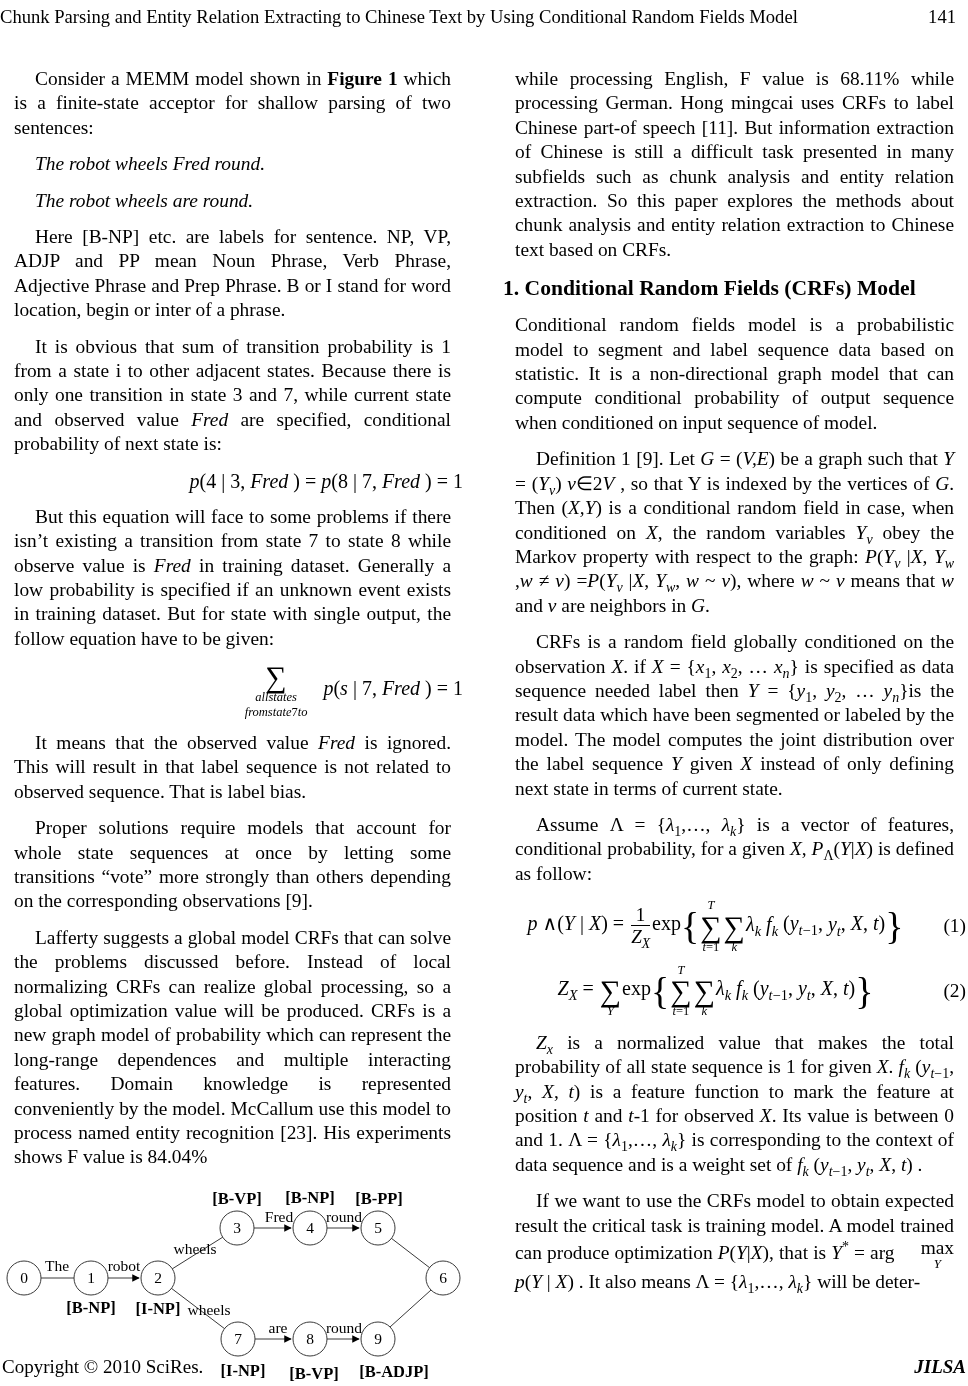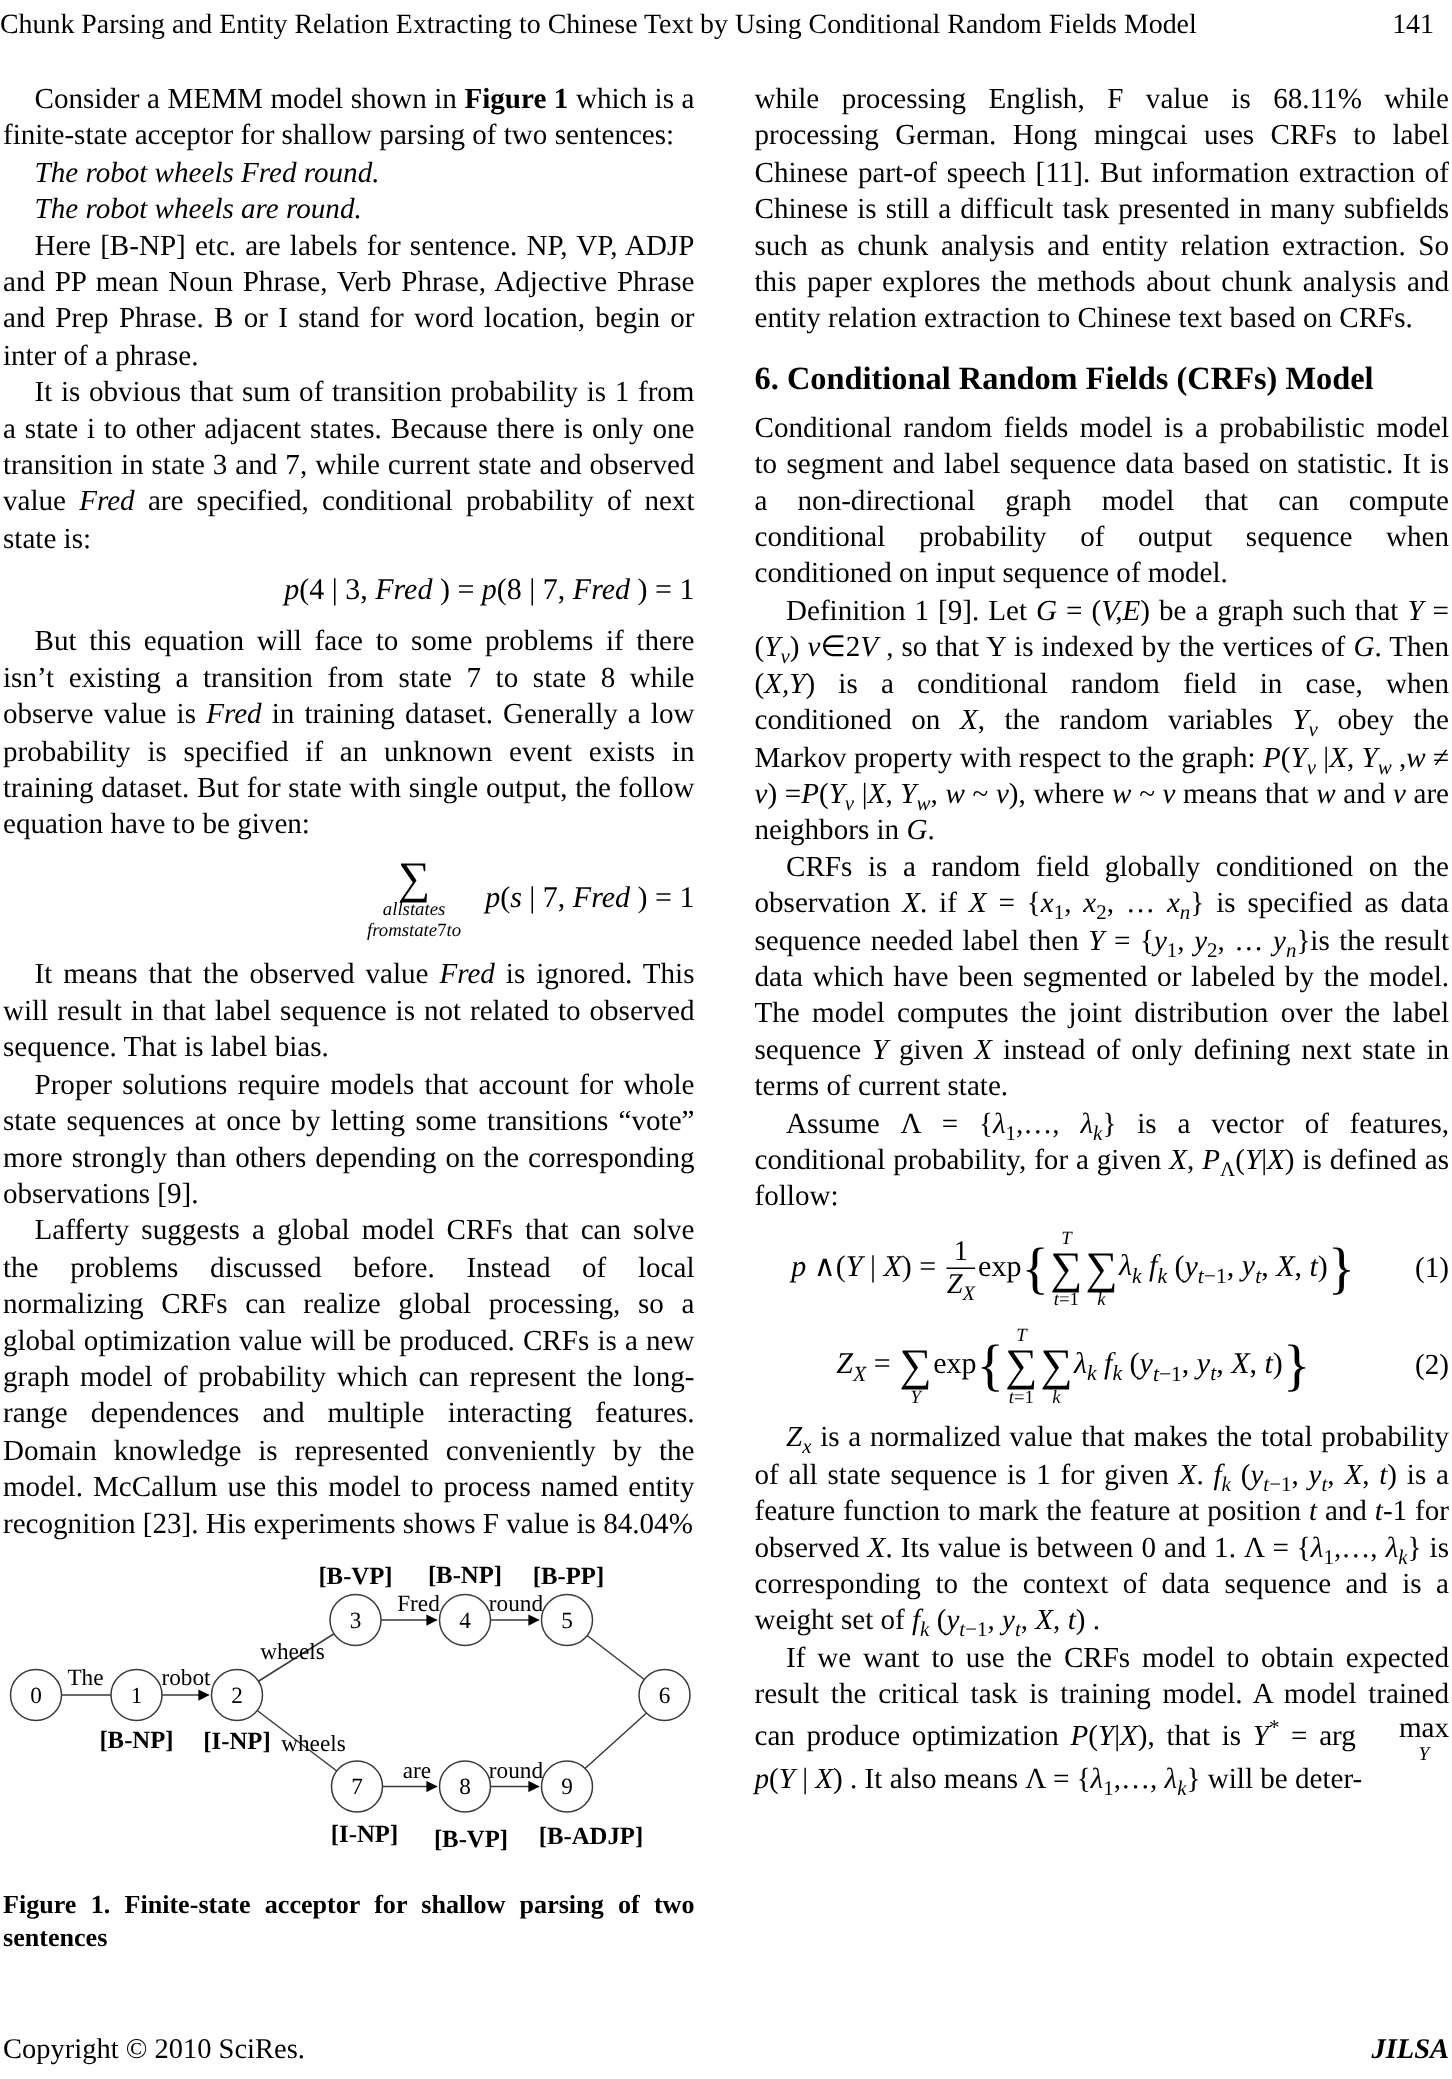--- a/index.html
+++ b/index.html
@@ -6,21 +6,21 @@
   #page{position:relative;width:968px;height:1386px;background:#ffffff;color:#000;
         font-family:"Liberation Serif", serif;overflow:hidden;}
   
   .hdr{position:absolute;top:6px;left:0;width:968px;height:30px;font-size:18.6px;}
   .hdr-title{position:absolute;left:0;right:0;text-align:left;}
   .hdr-page{position:absolute;right:12px;top:0;margin-left:12px;}
   
   .col{position:absolute;top:55px;font-size:19.4px;line-height:24.4px;text-align:justify;}
   .col-left{left:2px;width:461px;}
   .col-right{left:503px;width:463px;}
-  p{margin:0;}
+  p{margin:12px;}
   p.ind{text-indent:21px;}
   
   .eq{text-align:right;margin:9px 0 11px 0;font-size:20px;line-height:1.2;}
   .eq-row{display:flex;align-items:center;margin:7px 0 9px 0;font-size:20px;line-height:1.1;}
   .eq-row .eq-body{flex:1;text-align:center;}
   .eq-row .eq-num{width:38px;text-align:right;font-size:19.4px;}
   .frac{display:inline-block;vertical-align:middle;text-align:center;font-size:19px;line-height:1.05;margin:0 2px;}
   .frac .num{display:block;border-bottom:1.2px solid #000;padding:0 4px;}
   .frac .den{display:block;padding-top:1px;}
   .sum{display:inline-flex;flex-direction:column;align-items:center;vertical-align:middle;line-height:1;margin:0 1px;}
@@ -138,21 +138,21 @@
           <text class="fsm-state" x="312" y="197">[B-VP]</text>
           <text class="fsm-state" x="392" y="195">[B-ADJP]</text>
         </g>
       </svg>
       <div class="fig-cap">Figure 1. Finite-state acceptor for shallow parsing of two sentences</div>
     </div>
   </div>
 
   <div class="col col-right">
     <p>while processing English, F value is 68.11% while processing German. Hong mingcai uses CRFs to label Chinese part-of speech [11]. But information extraction of Chinese is still a difficult task presented in many subfields such as chunk analysis and entity relation extraction. So this paper explores the methods about chunk analysis and entity relation extraction to Chinese text based on CRFs.</p>
-    <div class="sec-h">6. Conditional Random Fields (CRFs) Model</div>
+    <div class="sec-h">1. Conditional Random Fields (CRFs) Model</div>
     <p>Conditional random fields model is a probabilistic model to segment and label sequence data based on statistic. It is a non-directional graph model that can compute conditional probability of output sequence when conditioned on input sequence of model.</p>
     <p class="ind">Definition 1 [9]. Let <i>G</i> = (<i>V,E</i>) be a graph such that <i>Y</i> = (<i>Y<sub>v</sub></i>) <i>v</i>∈2<i>V</i> , so that Y is indexed by the vertices of <i>G</i>. Then (<i>X,Y</i>) is a conditional random field in case, when conditioned on <i>X</i>, the random variables <i>Y<sub>v</sub></i> obey the Markov property with respect to the graph: <i>P</i>(<i>Y<sub>v</sub></i> |<i>X</i>, <i>Y<sub>w</sub></i> ,<i>w</i> ≠ <i>v</i>) =<i>P</i>(<i>Y<sub>v</sub></i> |<i>X</i>, <i>Y<sub>w</sub></i>, <i>w</i> ~ <i>v</i>), where <i>w</i> ~ <i>v</i> means that <i>w</i> and <i>v</i> are neighbors in <i>G</i>.</p>
     <p class="ind">CRFs is a random field globally conditioned on the observation <i>X</i>. if <i>X</i> = {<i>x</i><sub>1</sub>, <i>x</i><sub>2</sub>, … <i>x<sub>n</sub></i>} is specified as data sequence needed label then <i>Y</i> = {<i>y</i><sub>1</sub>, <i>y</i><sub>2</sub>, … <i>y<sub>n</sub></i>}is the result data which have been segmented or labeled by the model. The model computes the joint distribution over the label sequence <i>Y</i> given <i>X</i> instead of only defining next state in terms of current state.</p>
     <p class="ind">Assume Λ = {<i>λ</i><sub>1</sub>,…, <i>λ<sub>k</sub></i>} is a vector of features, conditional probability, for a given <i>X</i>, <i>P</i><sub>Λ</sub>(<i>Y</i>|<i>X</i>) is defined as follow:</p>
     <div class="eq-row">
       <span class="eq-body"><i>p</i> ∧(<i>Y</i> | <i>X</i>) = <span class="frac"><span class="num">1</span><span class="den"><i>Z</i><sub><i>X</i></sub></span></span>exp<span class="brace">{</span><span class="sum">
             <span class="lim"><i>T</i></span>
             <span class="sig">∑</span>
             <span class="lim"><i>t</i>=1</span>
           </span><span class="sum">

